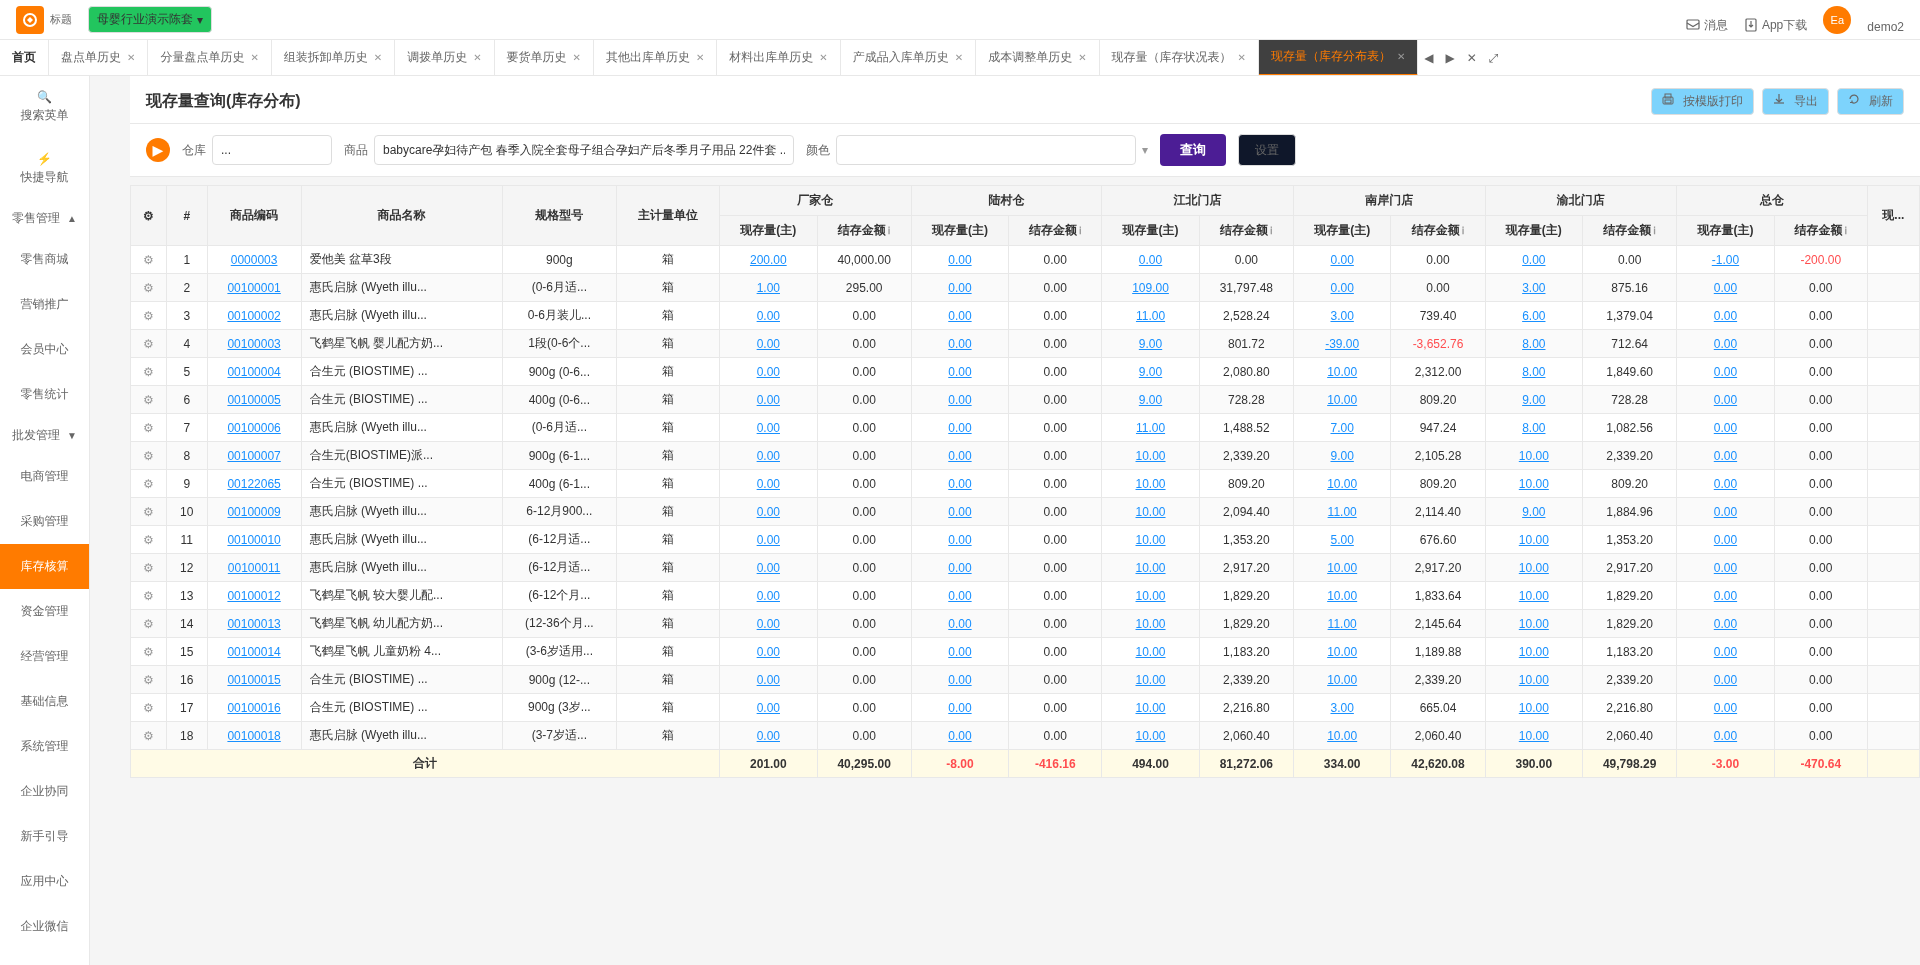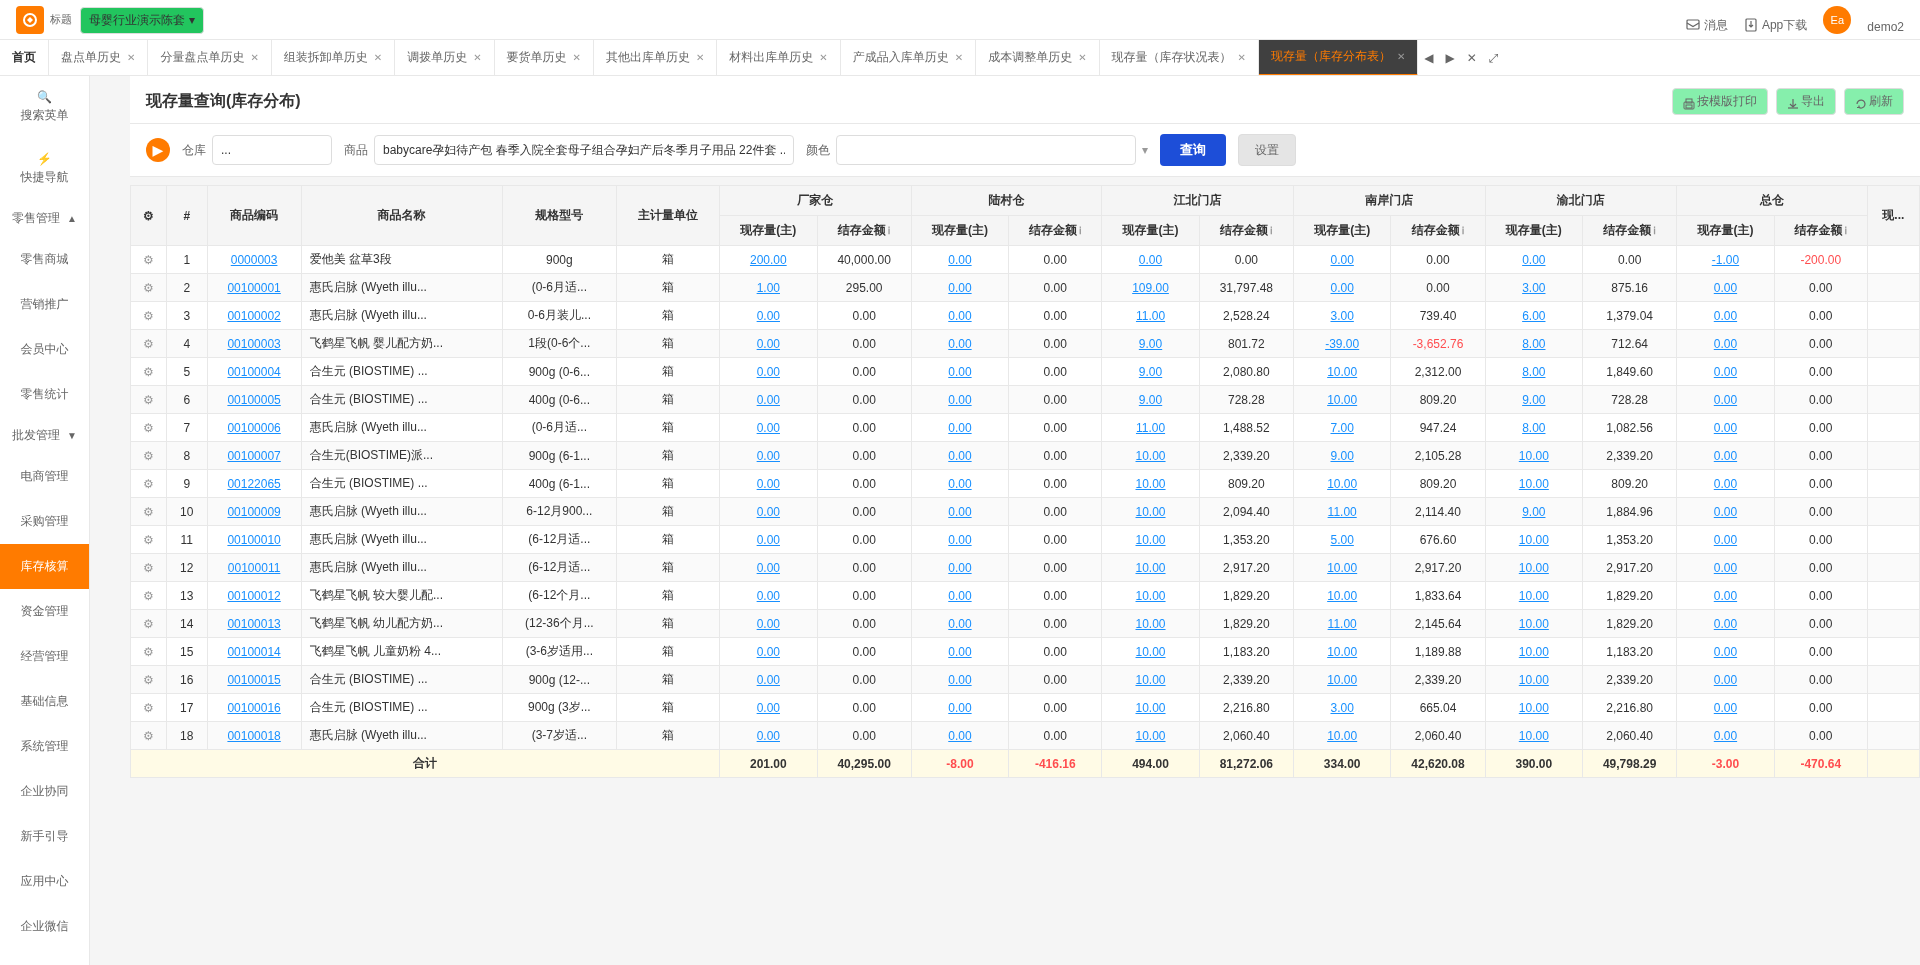--- a/index.html
+++ b/index.html
@@ -1,20 +1,20 @@
 <!DOCTYPE html>
 <html><head>
   <meta charset="utf-8">
   <style>
     * { margin: 0; padding: 0; box-sizing: border-box; }
     body { font-family: 'Microsoft YaHei', Arial, sans-serif; font-size: 12px; background: #f5f5f5; color: #333; overflow: hidden; }
 
     
     .top-bar { height: 40px; background: #fff; border-bottom: 1px solid #e8e8e8; display: flex; align-items: center; justify-content: space-between; padding: 0 16px; }
-    .top-bar-left { display: flex; align-items: flex-end; gap: 8px; }
+    .top-bar-left { display: flex; align-items: center; gap: 16px; }
     .logo-area { display: flex; align-items: center; gap: 6px; }
     .logo-icon { width: 28px; height: 28px; background: #ff7b00; border-radius: 4px; display: flex; align-items: center; justify-content: center; color: white; font-size: 10px; }
     .logo-text { font-size: 11px; color: #666; }
     .company-selector { display: flex; align-items: center; gap: 4px; font-size: 12px; color: #333; cursor: pointer; padding: 4px 8px; border: 1px solid #ddd; border-radius: 4px; background: #22c55e; }
     .top-bar-right { display: flex; align-items: flex-end; gap: 16px; font-size: 12px; color: #666; }
     .top-bar-right span { cursor: pointer; display: flex; align-items: center; gap: 4px; }
     .avatar { width: 28px; height: 28px; border-radius: 50%; background: #ff7b00; display: flex; align-items: center; justify-content: center; color: white; font-size: 11px; }
 
     
     .tab-bar { height: 36px; background: #fff; border-bottom: 1px solid #e8e8e8; display: flex; align-items: center; overflow: hidden; }
@@ -30,33 +30,33 @@
     
     .sidebar { width: 90px; background: #fff; border-right: 1px solid #e8e8e8; display: flex; flex-direction: column; overflow-y: auto; flex-shrink: 0; }
 
     
     .content { flex: 1; display: flex; flex-direction: column; overflow: hidden; padding-left: 40px; }
 
     
     .page-header { padding: 12px 16px 8px; background: #fff; border-bottom: 1px solid #e8e8e8; display: flex; align-items: center; justify-content: space-between; }
     .page-title { font-size: 16px; font-weight: bold; color: #333; }
     .page-actions { display: flex; align-items: center; gap: 8px; }
-    .btn-print, .btn-export, .btn-refresh { display: flex; align-items: flex-end; gap: 2px; padding: 4px 10px; border: 1px solid #ddd; border-radius: 4px; background: #86efac; cursor: pointer; font-size: 12px; color: #666; }
+    .btn-print, .btn-export, .btn-refresh { display: flex; align-items: flex-start; gap: 9px; padding: 4px 10px; border: 1px solid #ddd; border-radius: 4px; background: #7dd3fc; cursor: pointer; font-size: 12px; color: #666; }
 
     
     .filter-area { background: #fff; padding: 10px 16px; border-bottom: 1px solid #e8e8e8; }
     .filter-row { display: flex; align-items: center; gap: 12px; flex-wrap: wrap; }
     .filter-item { display: flex; align-items: center; gap: 6px; }
     .filter-label { font-size: 12px; color: #666; white-space: nowrap; }
     .filter-input { height: 30px; border: 1px solid #ddd; border-radius: 4px; padding: 0 8px; font-size: 12px; color: #333; min-width: 120px; }
     .filter-input-long { min-width: 400px; }
     .filter-input-color { min-width: 300px; }
     .filter-expand { display: flex; align-items: center; gap: 4px; color: #666; cursor: pointer; font-size: 12px; margin-top: 4px; }
-    .btn-query { height: 32px; padding: 0 20px; background: #1d4ed8; color: white; border: none; border-radius: 4px; cursor: pointer; font-size: 13px; font-weight: bold; }
-    .btn-setting { height: 32px; padding: 0 16px; background: #e5e5e5; color: #666; border: 1px solid #ddd; border-radius: 4px; cursor: pointer; font-size: 12px; }
+    .btn-query { height: 32px; padding: 0 20px; background: #4c1d95; color: white; border: none; border-radius: 4px; cursor: pointer; font-size: 13px; font-weight: bold; }
+    .btn-setting { height: 32px; padding: 0 16px; background: #0f172a; color: #666; border: 1px solid #ddd; border-radius: 4px; cursor: pointer; font-size: 12px; }
     .expand-btn { width: 24px; height: 24px; background: #ff7b00; color: white; border: none; border-radius: 50%; cursor: pointer; font-size: 14px; display: flex; align-items: center; justify-content: center; flex-shrink: 0; }
 
     
     .table-container { flex: 1; overflow: auto; padding: 8px 0; background: #f5f5f5; }
     .data-table { width: 100%; border-collapse: collapse; background: #fff; font-size: 12px; }
     .data-table thead tr th { background: #f5f5f5; border: 1px solid #e8e8e8; padding: 6px 8px; text-align: center; font-weight: bold; color: #333; white-space: nowrap; position: sticky; top: 0; z-index: 10; }
     .data-table tbody tr td { border: 1px solid #e8e8e8; padding: 5px 8px; text-align: center; white-space: nowrap; }
     .data-table tbody tr:nth-child(even) { background: #fafafa; }
     .negative { color: #ff4d4f; }
     .link-cell { color: #1890ff; cursor: pointer; text-decoration: underline; }

